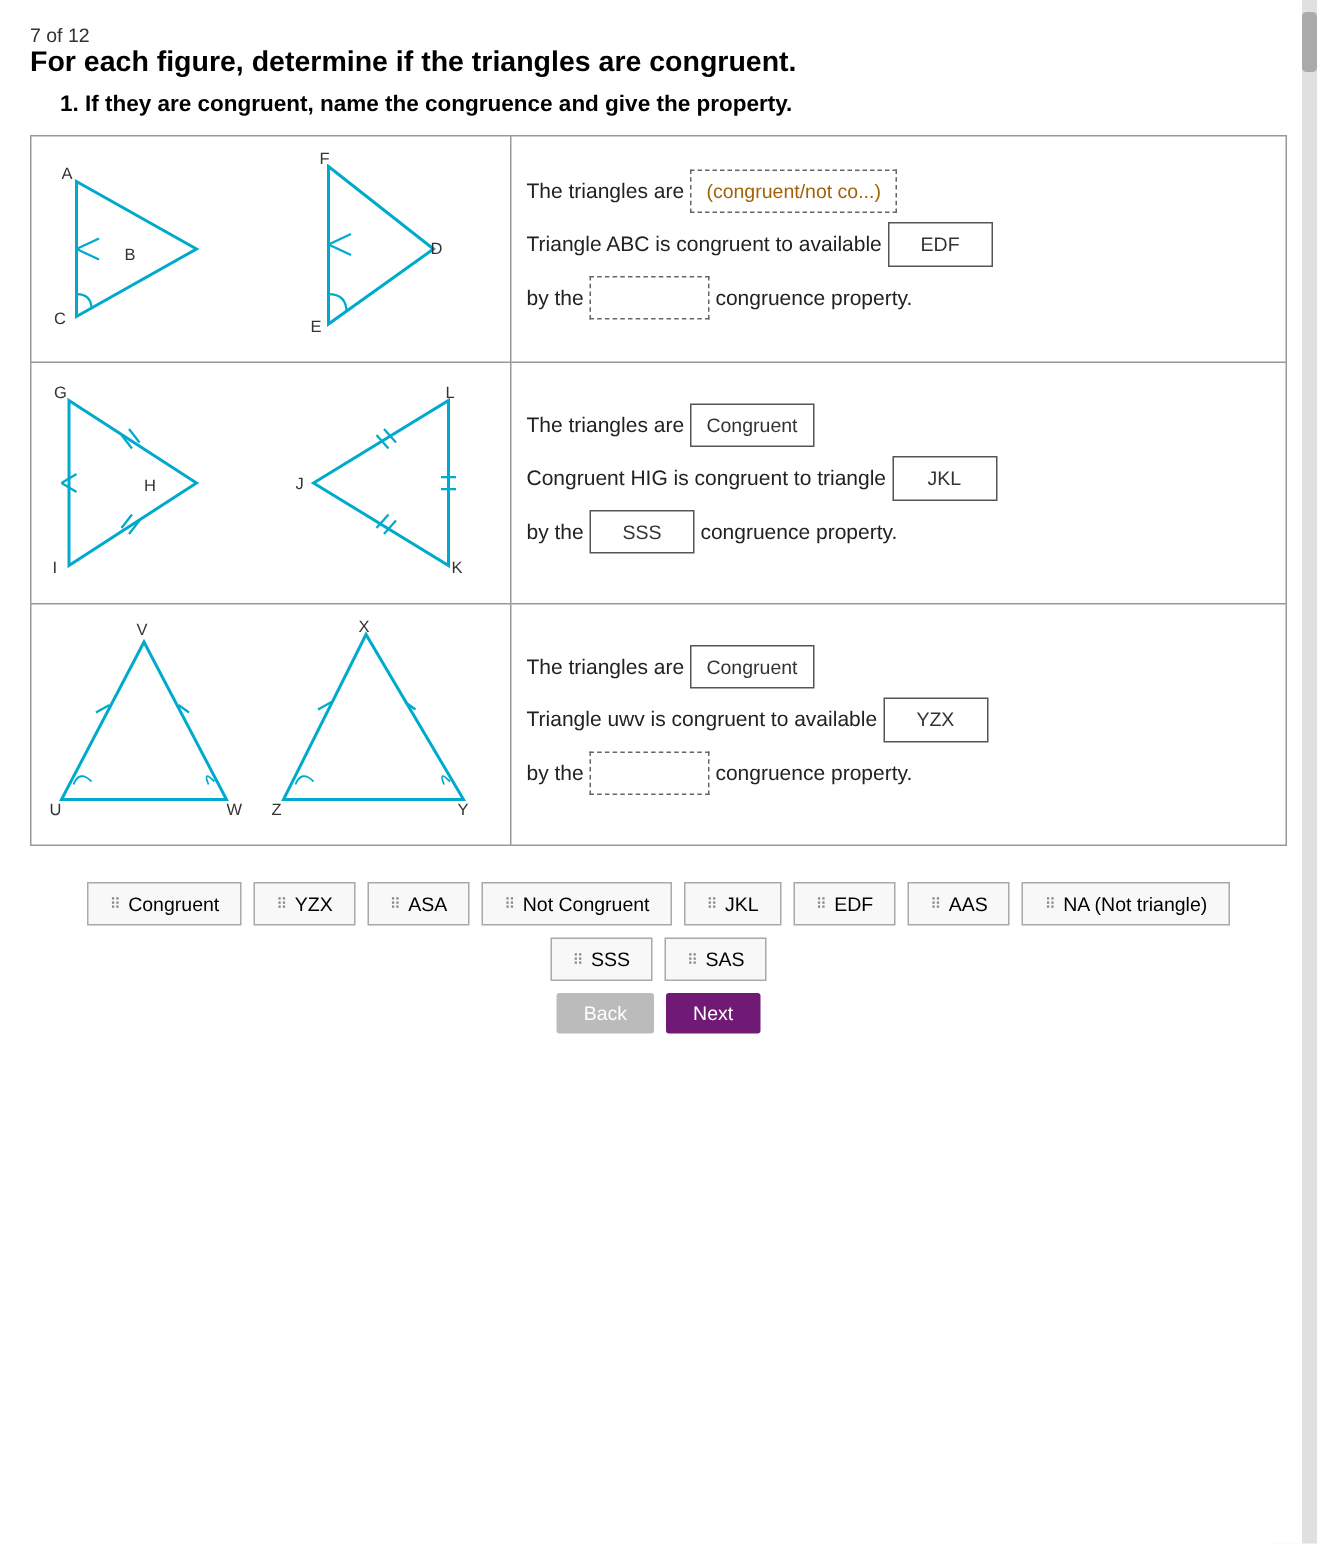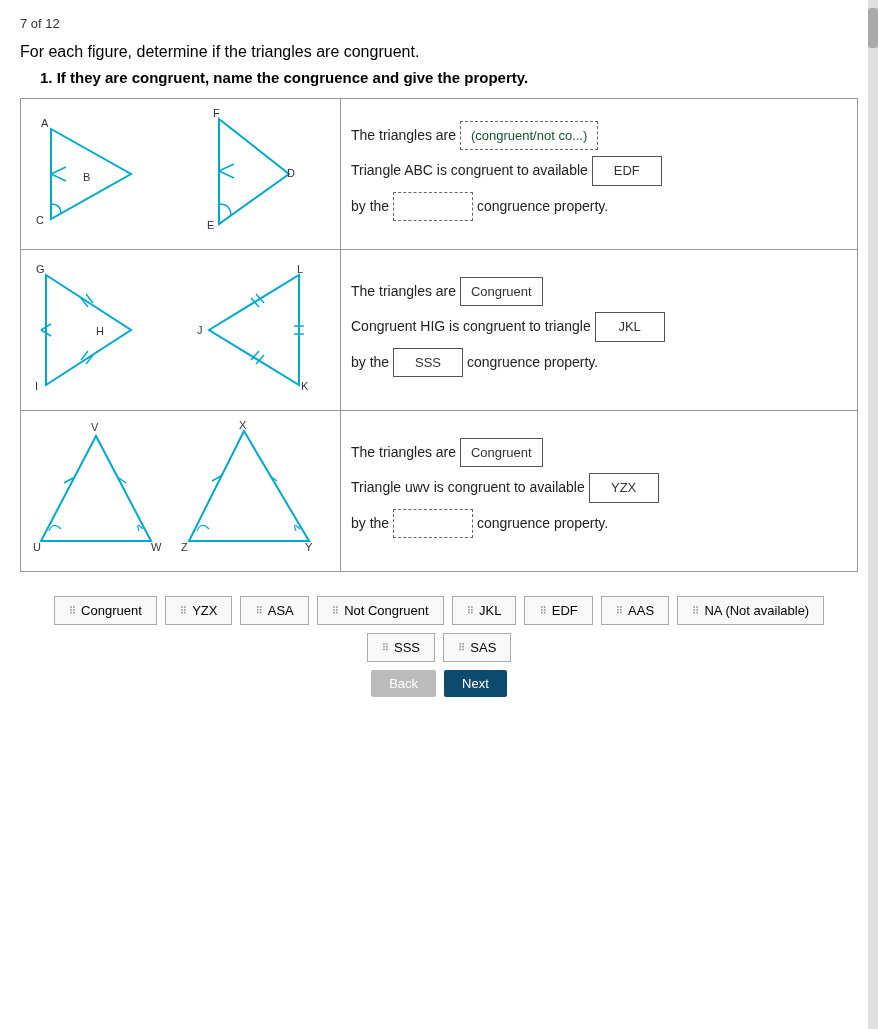--- a/index.html
+++ b/index.html
@@ -14,25 +14,24 @@
     .page-container {
       width: 878px;
       min-height: 1029px;
       background: #fff;
       padding: 16px 20px 20px 20px;
       position: relative;
     }
     .page-counter {
       font-size: 13px;
       color: #333;
-      margin-bottom: 12px;
     }
     .main-question {
-      font-size: 16px;
-      font-weight: normal;
+      font-size: 19px;
+      font-weight: bold;
       color: #000;
       margin-bottom: 8px;
     }
     .sub-instruction {
       font-size: 15px;
       color: #000;
       margin-left: 20px;
       margin-bottom: 12px;
       font-weight: bold;
     }
@@ -67,21 +66,21 @@
     .answer-cell p {
       margin-bottom: 6px;
     }
     .dashed-box {
       display: inline-block;
       border: 1.5px dashed #666;
       padding: 2px 10px;
       min-width: 80px;
       text-align: center;
       font-size: 13px;
-      color: #14532d;
+      color: #a16207;
     }
     .filled-box {
       display: inline-block;
       border: 1.5px solid #555;
       padding: 2px 10px;
       min-width: 70px;
       text-align: center;
       font-size: 13px;
       background: #fff;
       color: #333;
@@ -132,21 +131,21 @@
       top: 8px;
       right: 0;
     }
     .bottom-nav {
       display: flex;
       justify-content: center;
       gap: 8px;
       margin-top: 8px;
     }
     .nav-btn {
-      background: #0c4a6e;
+      background: #701a75;
       color: white;
       border: none;
       padding: 6px 18px;
       font-size: 13px;
       cursor: pointer;
       border-radius: 2px;
     }
     .nav-btn-gray {
       background: #bbb;
     }
@@ -358,21 +357,21 @@
     <div class="drag-tile">
       <span class="grip">⠿</span>
       <span>EDF</span>
     </div>
     <div class="drag-tile">
       <span class="grip">⠿</span>
       <span>AAS</span>
     </div>
     <div class="drag-tile">
       <span class="grip">⠿</span>
-      <span>NA (Not available)</span>
+      <span>NA (Not triangle)</span>
     </div>
     <div class="drag-tile">
       <span class="grip">⠿</span>
       <span>SSS</span>
     </div>
     <div class="drag-tile">
       <span class="grip">⠿</span>
       <span>SAS</span>
     </div>
   </div>

